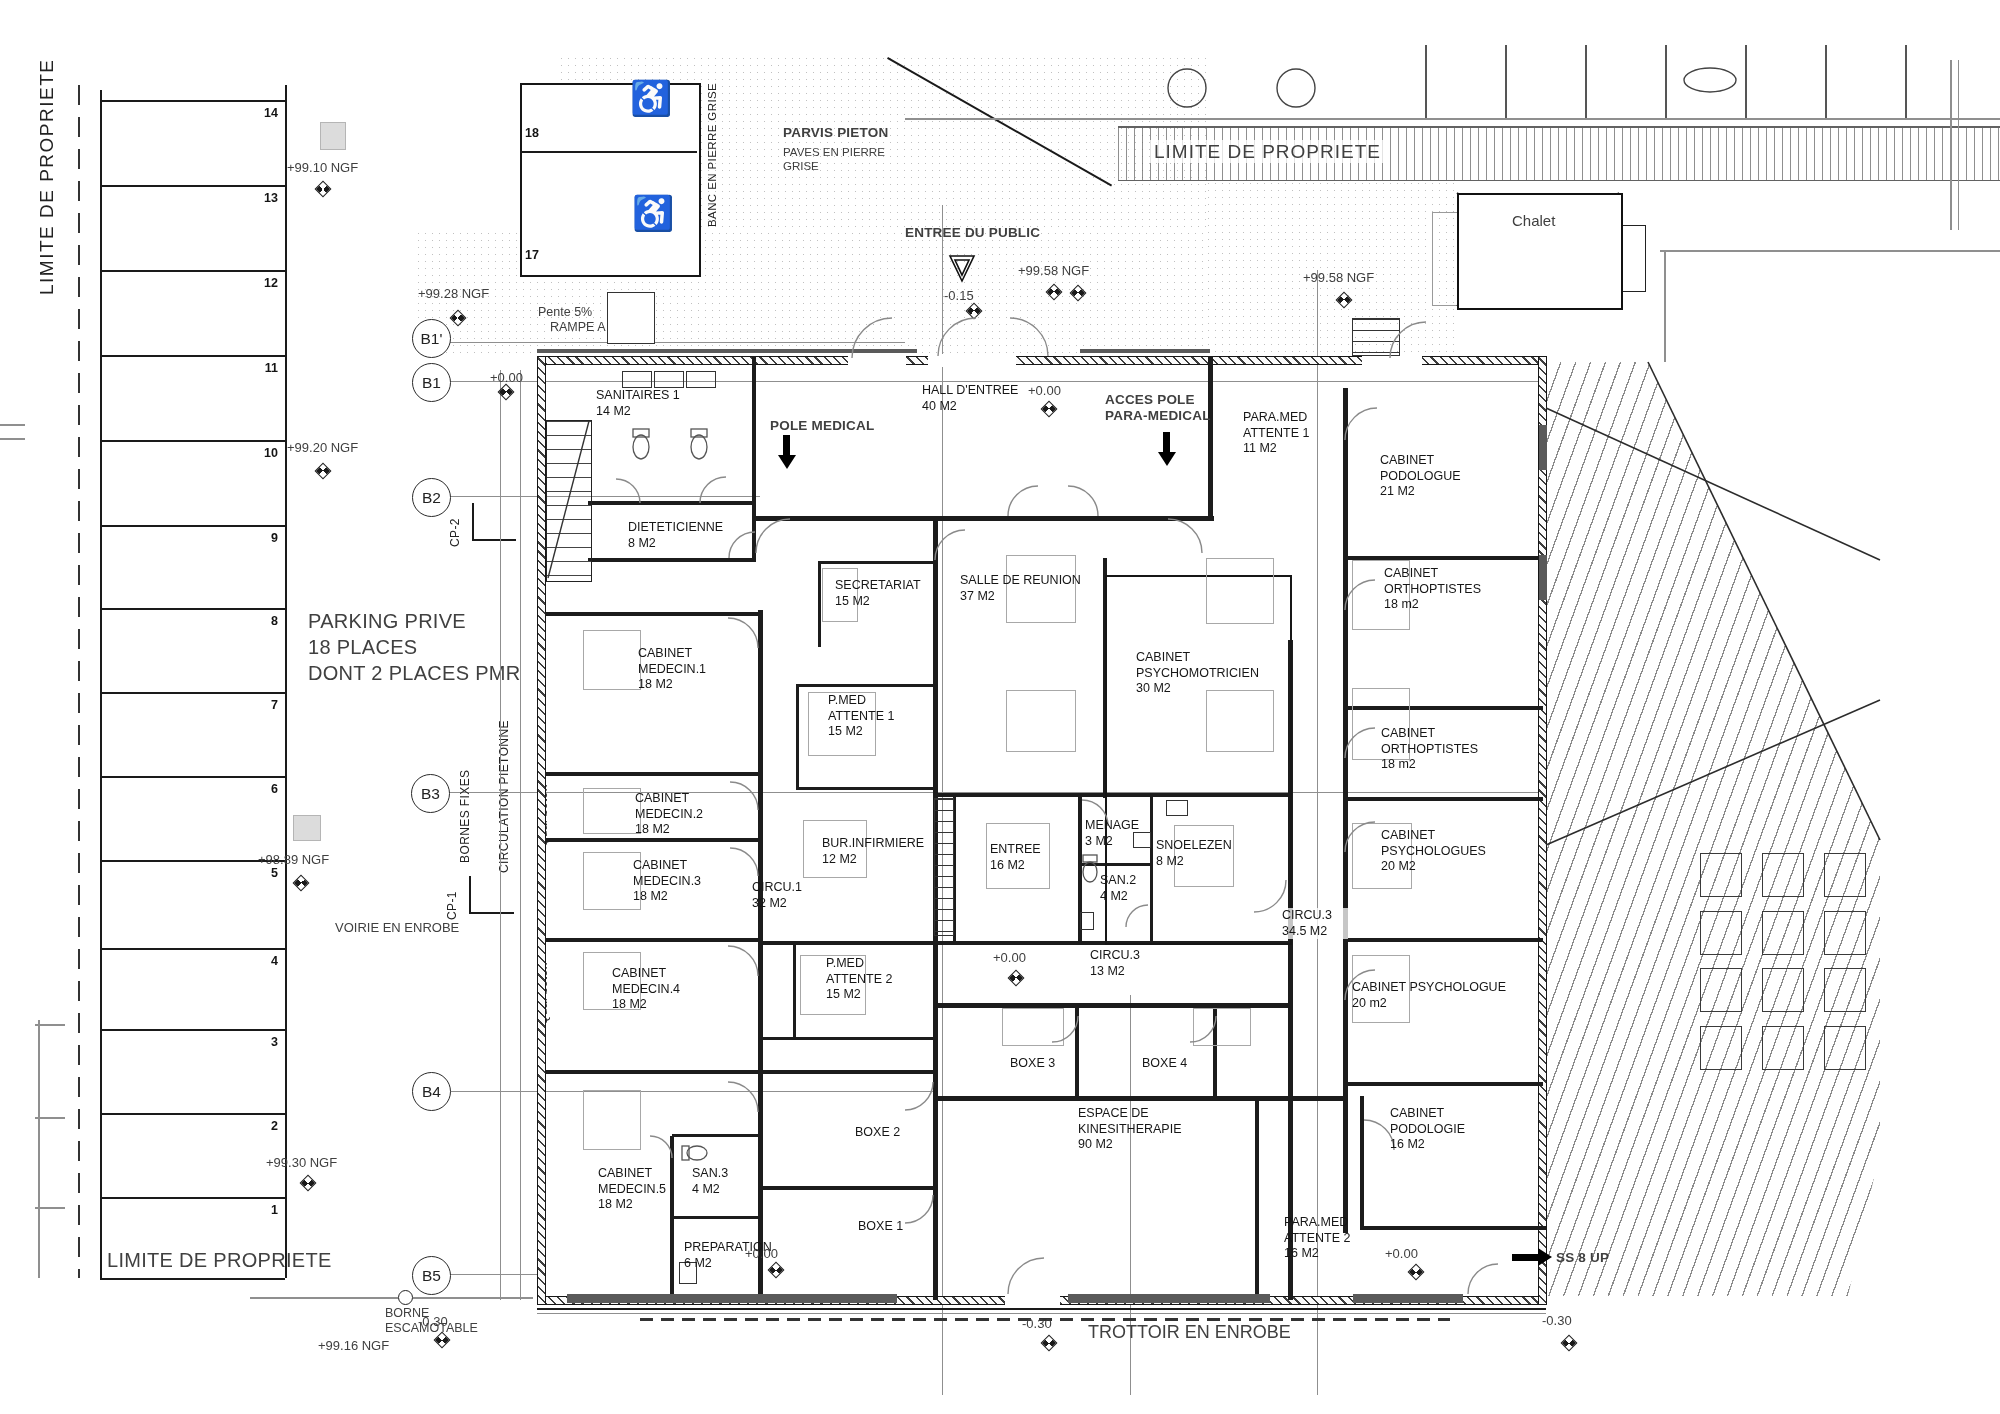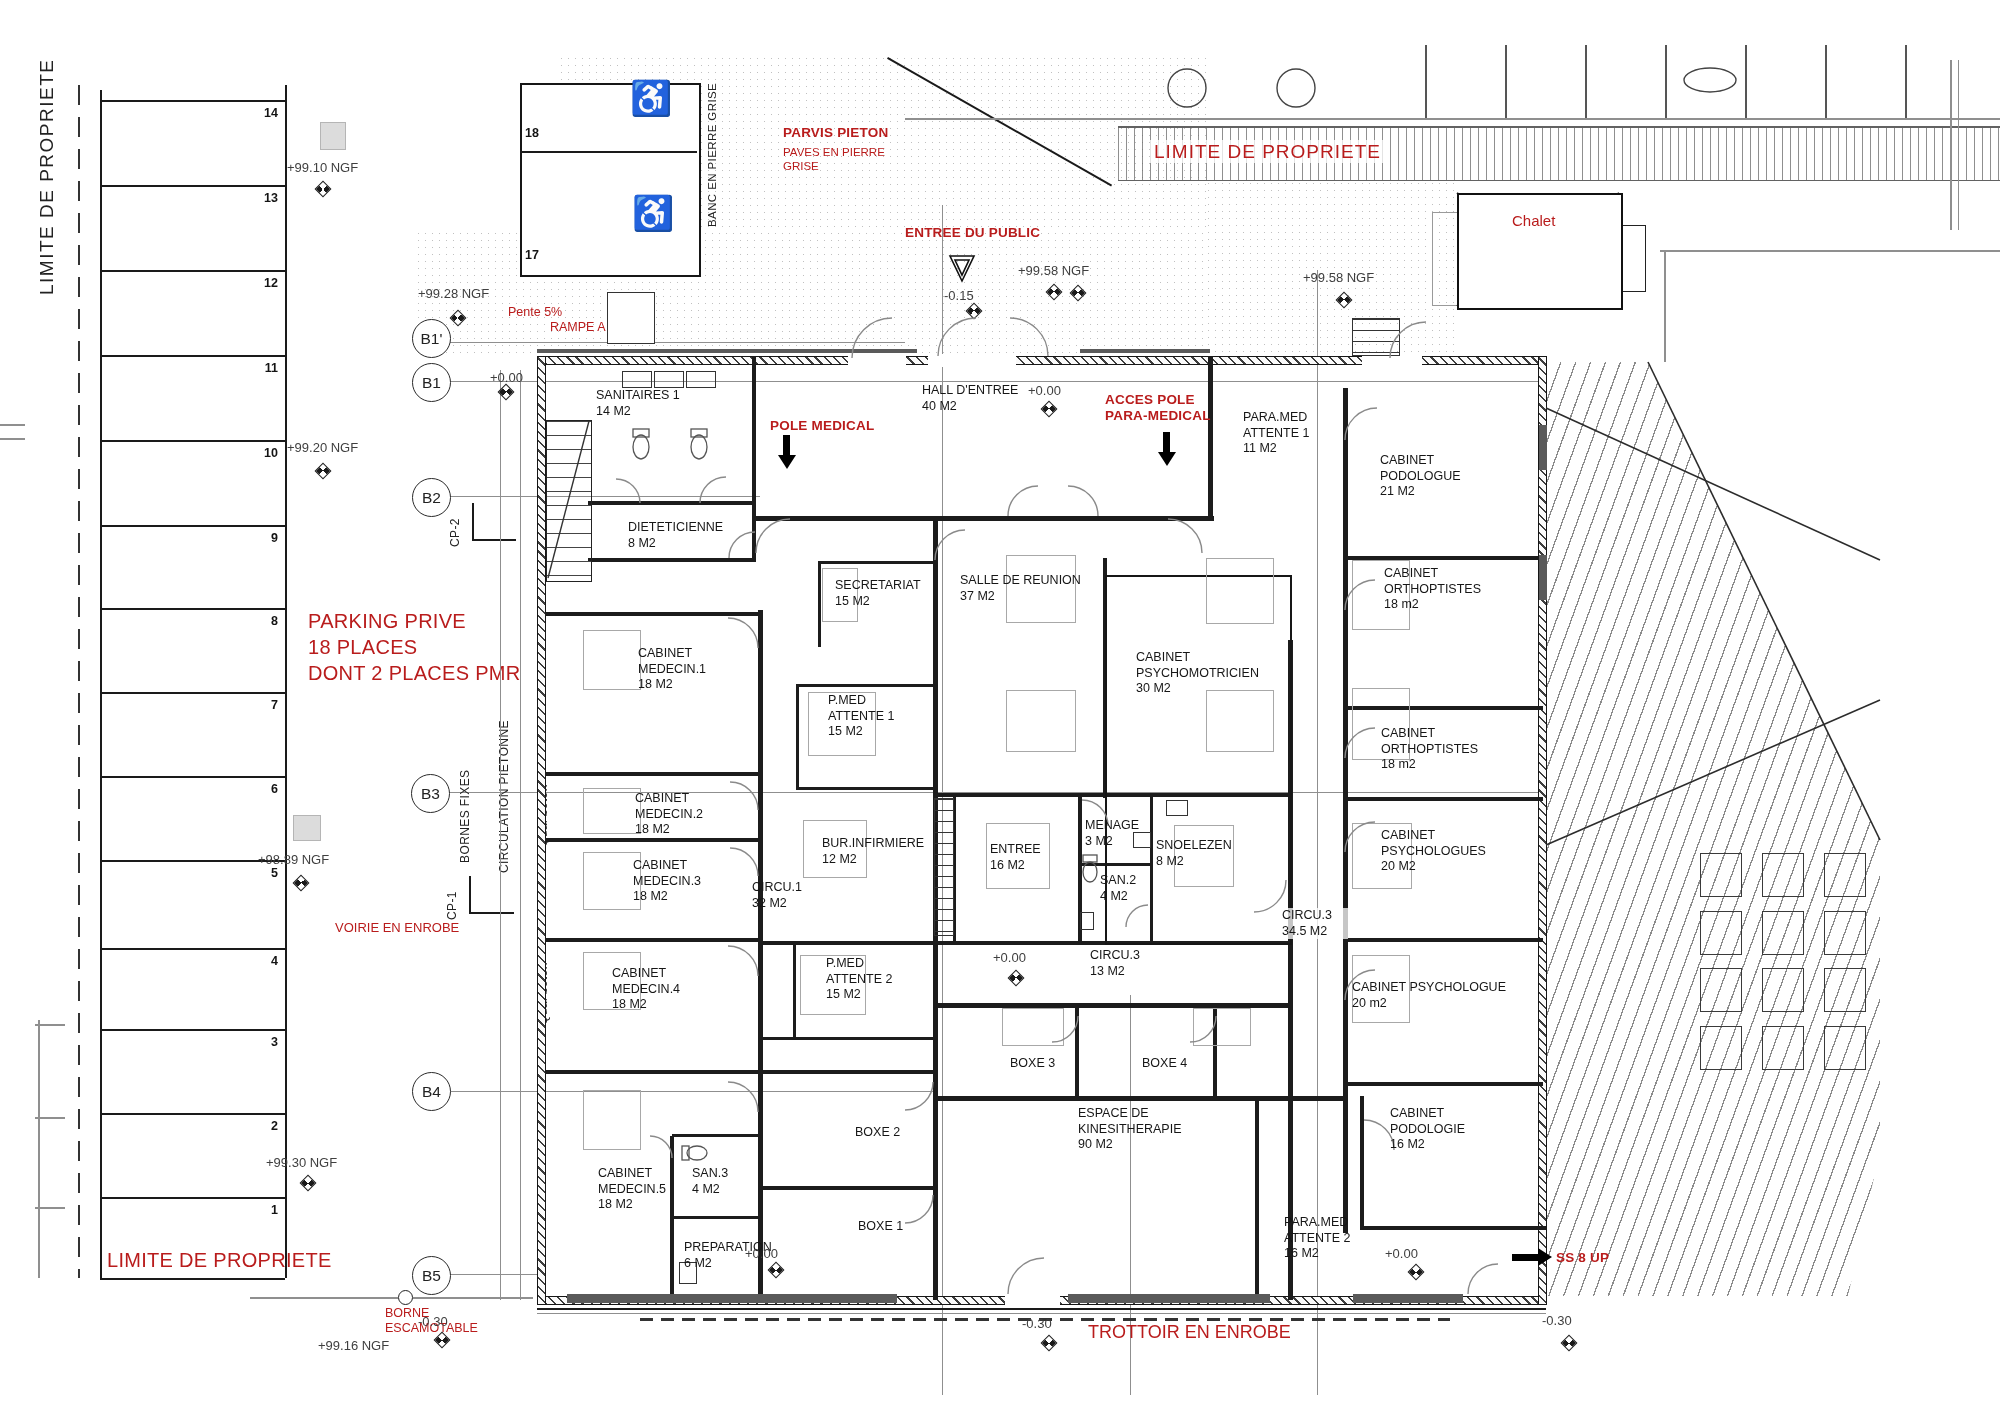--- a/index.html
+++ b/index.html
@@ -6,21 +6,21 @@
   #plan{position:relative;width:2000px;height:1414px;background:#fff;overflow:hidden;
         font-family:"Liberation Sans",sans-serif;color:#141414}
   .a{position:absolute}
   .ln{position:absolute;background:#1a1a1a}
   .g{background:#8f8f8f}
   .wall{position:absolute;background:repeating-linear-gradient(45deg,#3c3c3c 0 1.6px,#fafafa 1.6px 6.5px);outline:1.4px solid #161616;outline-offset:-1px}
   .p{position:absolute;background:#1c1c1c}
   .box3{position:absolute;border:2.6px solid #161616}
   .sq{position:absolute;border:1.3px solid #a8a8a8}
   .dk{position:absolute;background:#5a5a5a}
-  .t{position:absolute;color:#b91c1c;font-size:12.5px;line-height:1.22;white-space:pre-line}
+  .t{position:absolute;color:#404040;font-size:12.5px;line-height:1.22;white-space:pre-line}
   .rl{position:absolute;color:#161616;font-size:12.5px;line-height:1.24}
   .rl em{display:block;font-style:normal}
   .an{font-size:13px;color:#3f3f3f}
   .hb{font-weight:bold;font-size:13.5px;letter-spacing:.2px}
   .h1{font-weight:normal;font-size:20px;letter-spacing:.3px}
   .num{position:absolute;font-weight:bold;font-size:12.5px;width:30px;text-align:right}
   .vt{position:absolute;writing-mode:vertical-rl;transform:rotate(180deg);font-size:12px;color:#222;letter-spacing:.4px;white-space:nowrap}
   .lvl{position:absolute;width:10px;height:10px;border:1px solid #222;transform:rotate(45deg);
        background:conic-gradient(#1a1a1a 0 25%,#fff 0 50%,#1a1a1a 0 75%,#fff 0)}
   .bub{position:absolute;width:37px;height:37px;border:1.5px solid #2a2a2a;border-radius:50%;background:#fff;
@@ -160,21 +160,21 @@
   <div class="t hb" style="left:905px;top:225px">ENTREE DU PUBLIC</div>
   <div class="t an" style="left:1018px;top:263px">+99.58 NGF</div>
   <div class="lvl" style="left:1048px;top:286px"></div>
   <div class="t an" style="left:944px;top:288px">-0.15</div>
   <div class="lvl" style="left:968px;top:305px"></div>
   <div class="lvl" style="left:1072px;top:287px"></div>
   <div class="t an" style="left:1303px;top:270px">+99.58 NGF</div>
   <div class="lvl" style="left:1338px;top:294px"></div>
   <div class="t an" style="left:418px;top:286px">+99.28 NGF</div>
   <div class="lvl" style="left:452px;top:312px"></div>
-  <div class="t" style="left:508px;top:305px;font-size:12.5px">Pente 5%</div>
+  <div class="t" style="left:538px;top:305px;font-size:12.5px">Pente 5%</div>
   <div class="t" style="left:550px;top:320px;font-size:12.5px">RAMPE A 5 %</div>
   <div class="a" style="left:607px;top:292px;width:46px;height:50px;border:1.6px solid #333;background:#fff"></div>
 
   <div class="ln g" style="left:905px;top:118px;width:1095px;height:2px"></div>
   <div class="tick" style="left:1118px;top:126px;width:882px;height:52px"></div>
   <div class="t h1 chip" style="left:1150px;top:140px;font-weight:400;font-size:19px;letter-spacing:1px">LIMITE DE PROPRIETE</div>
   <div class="post" style="left:1425px;top:45px;height:73px"></div>
   <div class="post" style="left:1505px;top:45px;height:73px"></div>
   <div class="post" style="left:1585px;top:45px;height:73px"></div>
   <div class="post" style="left:1665px;top:45px;height:73px"></div>

